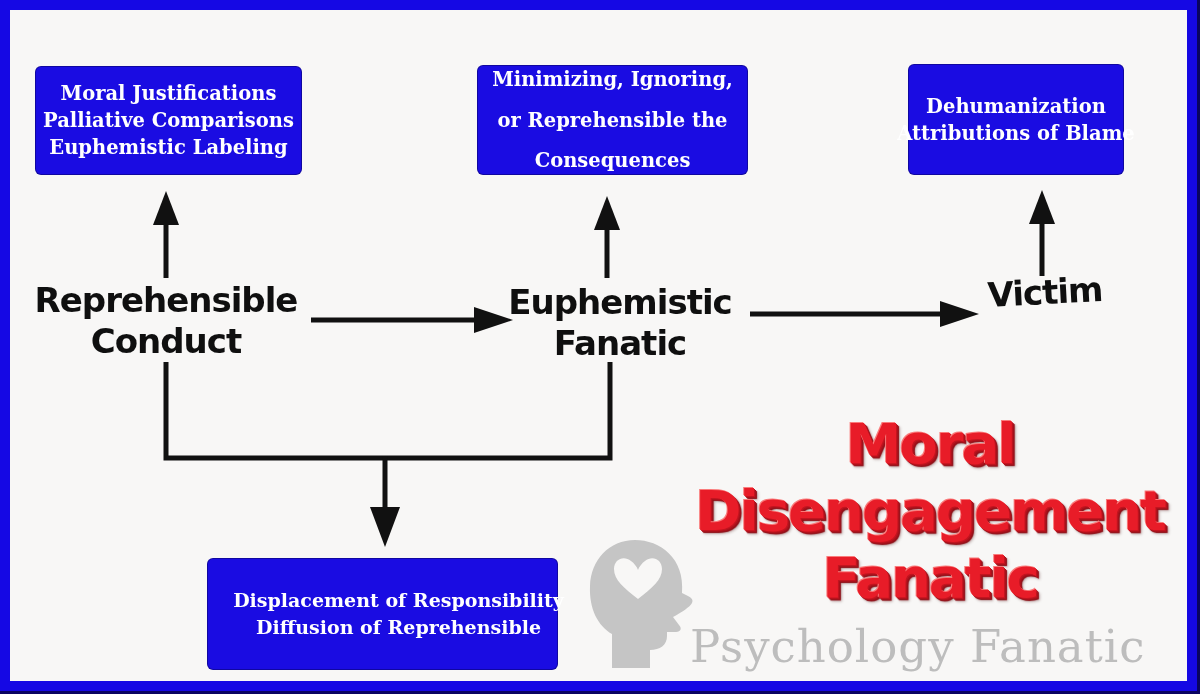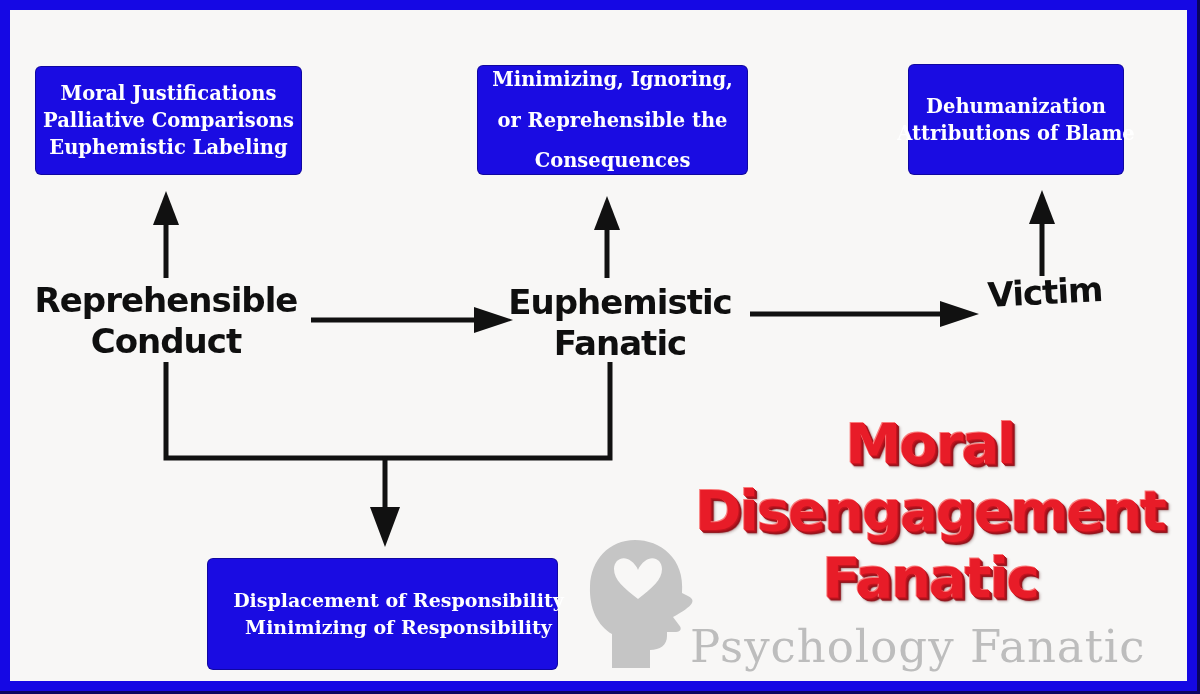--- a/index.html
+++ b/index.html
@@ -109,21 +109,21 @@
     <span>Minimizing, Ignoring,</span>
     <span>or Reprehensible the</span>
     <span>Consequences</span>
   </div>
   <div class="tactic-box" id="box-dehumanization">
     <span>Dehumanization</span>
     <span>Attributions of Blame</span>
   </div>
   <div class="tactic-box" id="box-displacement">
     <span>Displacement of Responsibility</span>
-    <span>Minimizing of Responsibility</span>
+    <span>Diffusion of Reprehensible</span>
   </div>
 
   <div class="node" id="node-reprehensible">
     <span>Reprehensible</span>
     <span>Conduct</span>
   </div>
   <div class="node" id="node-detrimental">
     <span>Euphemistic</span>
     <span>Fanatic</span>
   </div>

